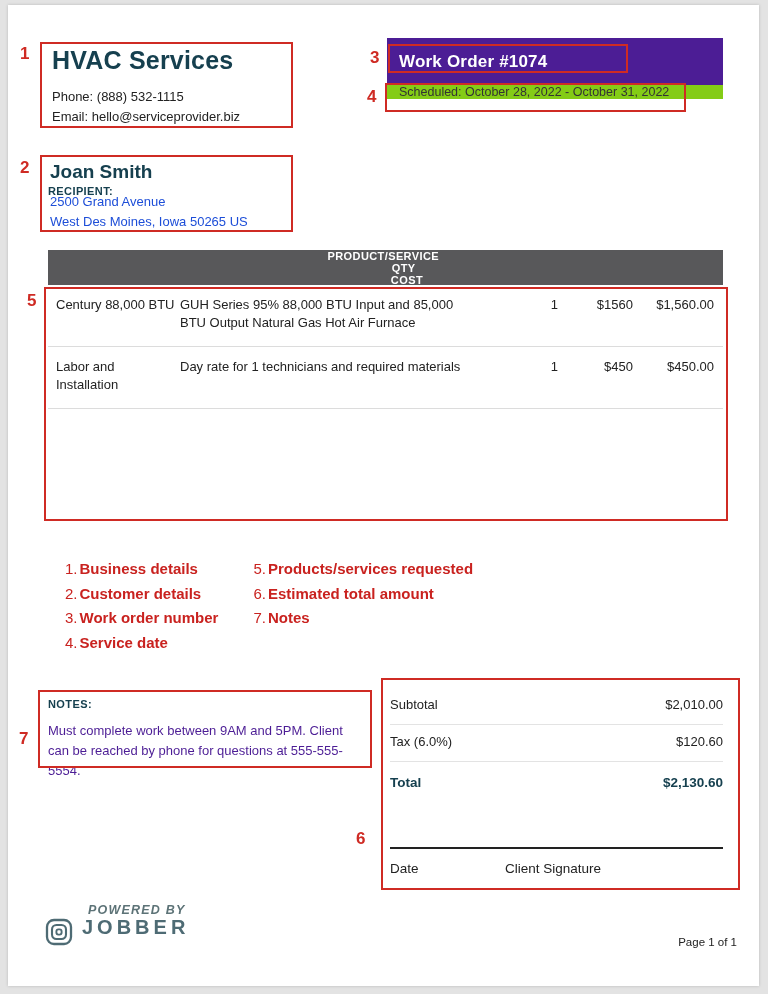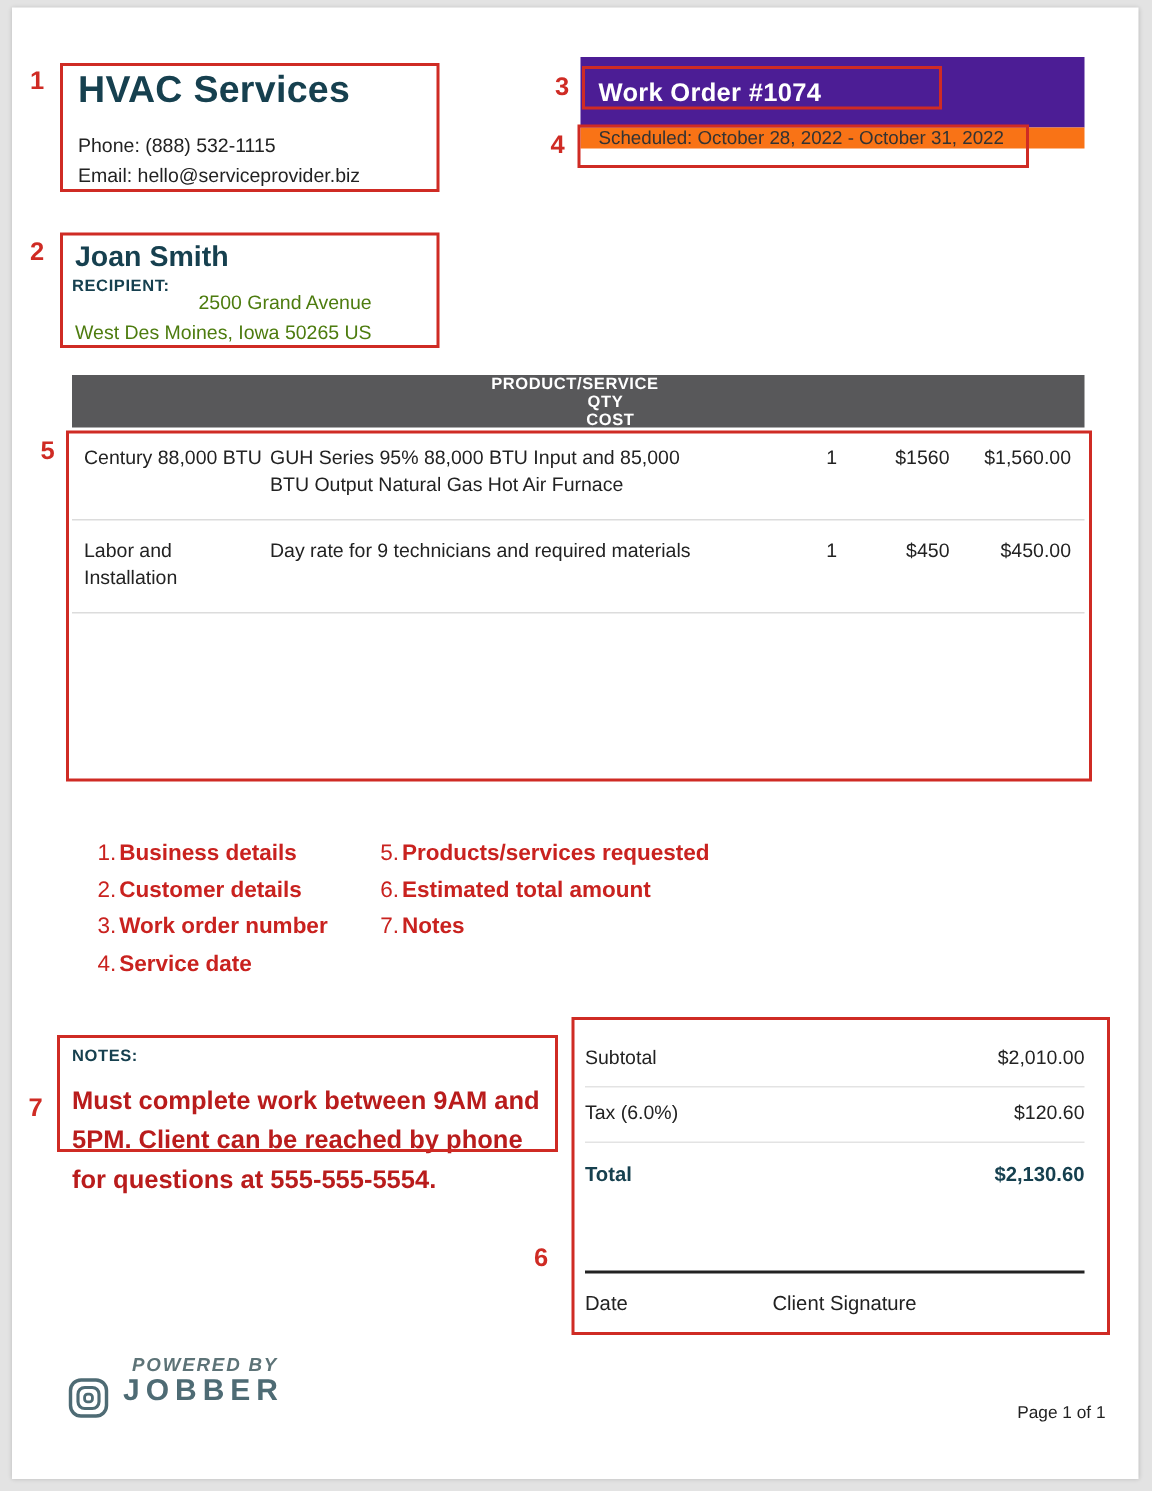--- a/index.html
+++ b/index.html
@@ -8,53 +8,53 @@
   .canvas { position:relative; width:768px; height:994px; background:#e3e3e3; overflow:hidden; }
   .page { position:absolute; left:8px; top:5px; width:751px; height:981px; background:#ffffff; box-shadow:0 0 3px rgba(0,0,0,.18); }
   .abs { position:absolute; }
 
   
   .teal { color:#16404f; }
   .biz-name { left:52px; top:46px; font-size:25px; font-weight:bold; letter-spacing:.2px; }
   .biz-contact { left:52px; top:87px; font-size:13px; color:#222; line-height:1.5; }
   .recipient-label { left:48px; top:137px; font-size:11px; font-weight:bold; letter-spacing:.4px;margin-top:48px; }
   .recipient-name { left:50px; top:161px; font-size:19px; font-weight:bold; }
-  .recipient-addr { left:50px; top:192px; font-size:13px; color:#4d7c0f; line-height:1.5;text-align:right; }
+  .recipient-addr { left:50px; top:192px; font-size:13px; color:#1d4ed8; line-height:1.5; }
 
   .wo-bar { left:387px; top:38px; width:336px; height:47px; background:#4c1d95; display:flex; align-items:center; }
   .wo-title { color:#fff; font-size:17px; font-weight:bold; padding-left:12px; letter-spacing:.2px; }
-  .wo-sched { left:387px; top:85px; width:336px; height:14px; background:#f97316; display:flex; align-items:flex-start; }
+  .wo-sched { left:387px; top:85px; width:336px; height:14px; background:#84cc16; display:flex; align-items:flex-start; }
   .wo-sched span { font-size:12.5px; color:#333; padding-left:12px; }
 
   .svc-table { left:48px; top:250px; width:675px; font-size:13px; color:#222; }
   .trow, .thead { display:flex; }
   .thead { background:#58585a; color:#fff; font-weight:bold; font-size:11px; letter-spacing:.4px; height:35px; align-items:center;flex-direction:column; }
   .c-product { width:132px; padding-left:8px; }
   .c-desc { flex:1; padding-right:24px; }
   .c-qty { width:60px; text-align:right; }
   .c-cost { width:75px; text-align:right; }
   .c-total { width:90px; text-align:right; padding-right:9px; }
   .trow { border-bottom:1px solid #dcdcdc; padding:11px 0 13px; line-height:1.42; }
   .t-filler { height:112px; }
 
   .legend { left:65px; top:557px; display:flex; color:#c9221f; font-size:15px; line-height:1.64; }
   .legend .col2 { margin-left:35px; }
   .legend .num { font-weight:normal; }
   .legend .lbl { font-weight:bold; margin-left:2px; }
 
   .notes-head { left:48px; top:698px; font-size:11px; font-weight:bold; letter-spacing:.4px; }
-  .notes-body { left:48px; top:721px; width:317px; font-size:17px; color:#b91c1c; line-height:1.55;font-weight:bold; }
+  .notes-body { left:48px; top:721px; width:317px; font-size:13px; color:#4c1d95; line-height:1.55; }
 
   .totals { left:390px; top:688px; width:333px; font-size:13px; color:#222; }
   .tot-row { display:flex; justify-content:space-between; padding:9px 0 12px; border-bottom:1px solid #e3e3e3; }
   .tot-row.last { border-bottom:none; padding-top:13px; font-weight:bold; font-size:13.5px; }
   .tot-row.last span { color:#16404f; }
   .sig-line { left:390px; top:847px; width:333px; height:2px; background:#222; }
   .sig-labels { left:390px; top:861px; width:333px; font-size:13.5px; color:#222; }
-  .sig-labels .sig-client { position:absolute; left:125px; top:0; }
+  .sig-labels .sig-client { position:absolute; left:115px; top:0; }
 
   .powered-by { left:88px; top:903px; font-size:12.5px; font-weight:bold; font-style:italic; letter-spacing:1.2px; color:#5d7377; }
   .jobber-icon { left:45px; top:918px; }
   .jobber-word { left:82px; top:916px; font-size:20px; font-weight:bold; letter-spacing:4px; color:#4e6b74; }
   .page-num { right:31px; top:936px; font-size:11.5px; color:#222; }
 
   
   .rbox { position:absolute; border:2px solid #cf2b24; pointer-events:none; }
   .rnum { position:absolute; color:#cf2b24; font-size:17px; font-weight:bold; pointer-events:none; }
 </style>
@@ -93,21 +93,21 @@
     </div>
     <div class="trow">
       <div class="c-product">Century 88,000 BTU</div>
       <div class="c-desc">GUH Series 95% 88,000 BTU Input and 85,000 BTU Output Natural Gas Hot Air Furnace</div>
       <div class="c-qty">1</div>
       <div class="c-cost">$1560</div>
       <div class="c-total">$1,560.00</div>
     </div>
     <div class="trow">
       <div class="c-product">Labor and Installation</div>
-      <div class="c-desc">Day rate for 9 technicians and required materials</div>
+      <div class="c-desc">Day rate for 1 technicians and required materials</div>
       <div class="c-qty">1</div>
       <div class="c-cost">$450</div>
       <div class="c-total">$450.00</div>
     </div>
     <div class="t-filler"></div>
   </div>
 
   <div class="abs legend">
     <div class="col1">
       <div><span class="num">1.</span><span class="lbl">Business details</span></div>

